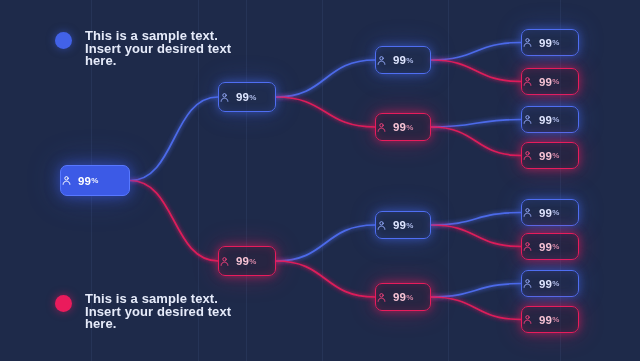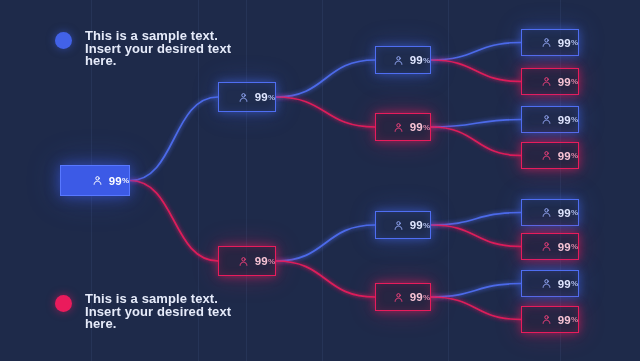--- a/index.html
+++ b/index.html
@@ -35,22 +35,22 @@
     height: 361px;
     pointer-events: none;
   }
 
   
   .node {
     position: absolute;
     box-sizing: border-box;
     display: flex;
     align-items: center;
-    justify-content: flex-end;
-    border-radius: 0;
+    justify-content: flex-start;
+    border-radius: 7px;
     border: 1.6px solid transparent;
     white-space: nowrap;
   }
   .node .nd-icon {
     display: inline-flex;
     align-items: center;
     justify-content: center;
     margin-right: 6px;
   }
   .node .nd-val {

